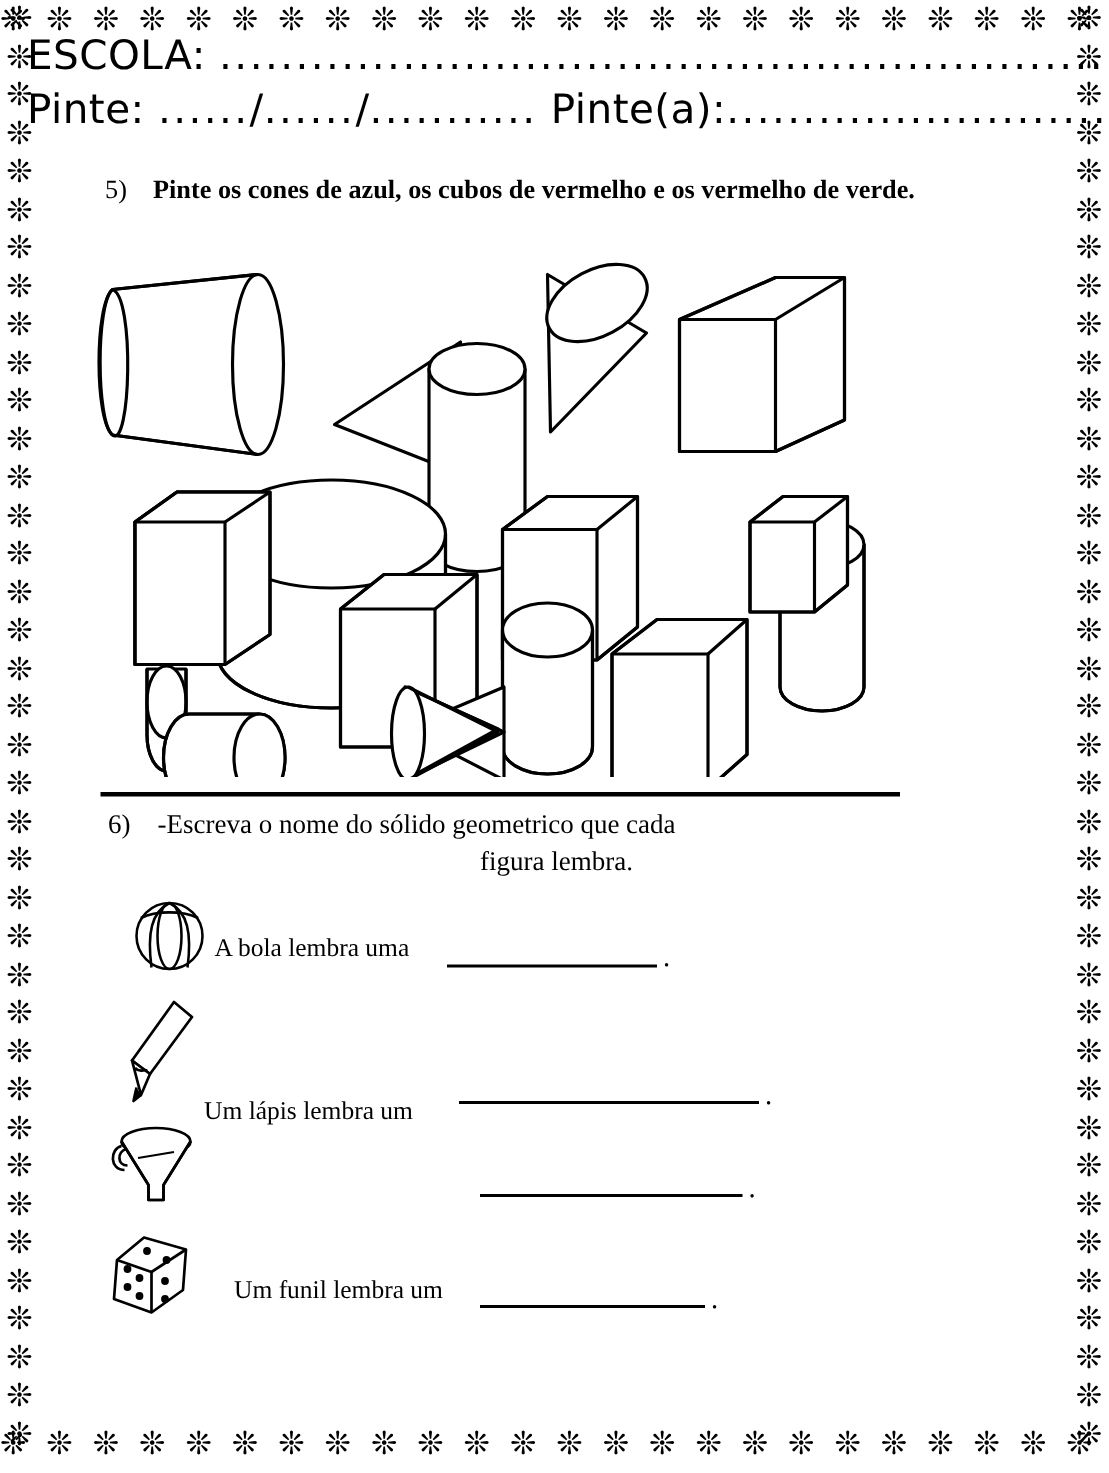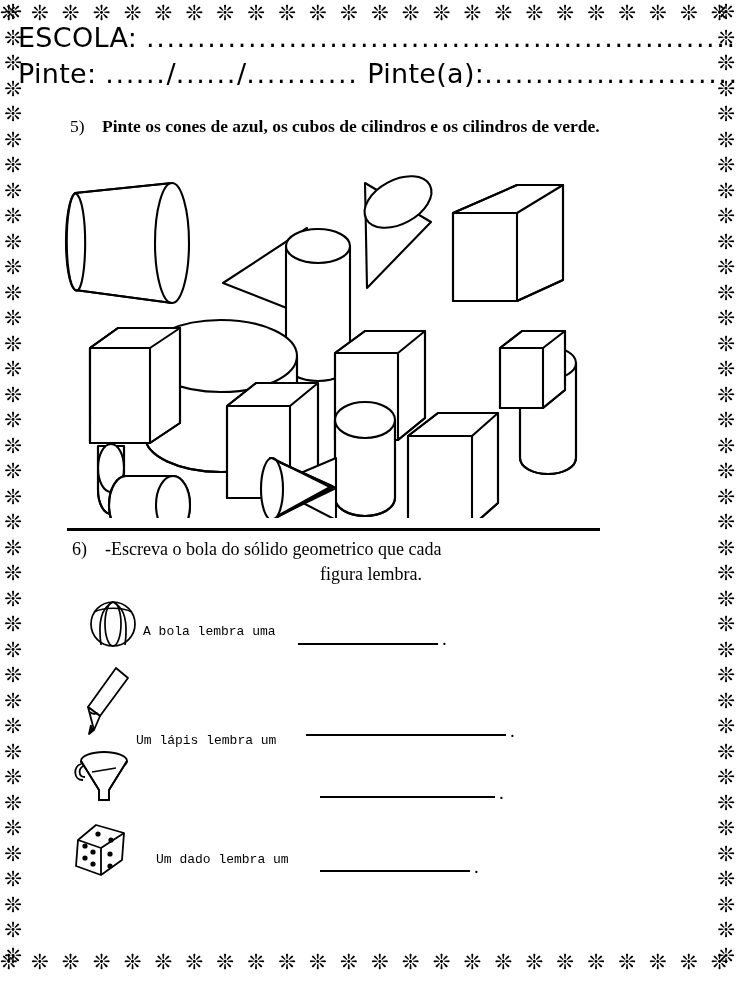--- a/index.html
+++ b/index.html
@@ -108,22 +108,22 @@
   
   .qrow{
     position:absolute;
     height:62px;
   }
   .q-icon{
     position:absolute;left:0;top:0;
   }
   .q-text{
     position:absolute;
-    font-family:Liberation Mono, monospace;
-    font-size:13px;
+    font-family:Liberation Serif, serif;
+    font-size:17px;
     white-space:nowrap;
     line-height:20px;
   }
   .q-blank{
     position:absolute;
     border-bottom:2px solid #000;
     height:0;
   }
   .q-dot{
     position:absolute;
@@ -153,21 +153,21 @@
     </div>
     <div class="hdr-line l2">
       <span>Pinte:</span>
       <span class="dots">......</span><span>/</span><span class="dots">......</span><span>/</span><span class="dots">...........</span>
       <span>Pinte(a):</span><span class="dots">.......................................</span>
     </div>
   </div>
 
   <div class="ex5-head">
     <span class="ex5-num">5)</span>
-    <span class="ex5-text">Pinte os cones de azul, os cubos de cilindros e os cilindros de verde.</span>
+    <span class="ex5-text">Pinte os cones de azul, os cubos de vermelho e os vermelho de verde.</span>
   </div>
 
   <div class="solids">
     <svg width="590" height="350" viewBox="0 0 590 350" fill="none" stroke="#000" stroke-width="2.1" stroke-linejoin="round">
 
       <g>
         <path d="M15,25 L112,15 M15,122 L112,135" fill="#fff"></path>
         <path d="M15,25 C3,35 3,112 15,122 C27,132 30,30 15,25 Z" fill="#fff"></path>
         <ellipse cx="112" cy="75" rx="17" ry="60" fill="#fff"></ellipse>
         <path d="M15,25 L112,15"></path>
@@ -278,21 +278,21 @@
       </g>
 
     </svg>
   </div>
 
   <div class="divider"></div>
 
   <div class="ex6-head">
     <span class="ex6-num">6)</span>
     <span class="ex6-text">
-      <span>-</span><span>Escreva o bola do sólido geometrico que cada</span>
+      <span>-</span><span>Escreva o nome do sólido geometrico que cada</span>
       <span class="l2">figura lembra.</span>
     </span>
   </div>
 
   <div class="qrow q1" style="width:430px;">
     <span class="q-icon">
       <svg width="52" height="48" viewBox="0 0 52 48" fill="none" stroke="#000" stroke-width="1.7">
         <circle cx="25" cy="24" r="22" fill="#fff"></circle>
         <ellipse cx="25" cy="24" rx="8" ry="22" fill="none"></ellipse>
         <path d="M25,2 C13,8 10,22 13,45" fill="none"></path>
@@ -343,18 +343,18 @@
         <circle cx="30" cy="16" r="2.6" fill="#000" stroke="none"></circle>
         <circle cx="43" cy="22" r="2.6" fill="#000" stroke="none"></circle>
         <circle cx="17" cy="28" r="2.6" fill="#000" stroke="none"></circle>
         <circle cx="17" cy="40" r="2.6" fill="#000" stroke="none"></circle>
         <circle cx="25" cy="34" r="2.6" fill="#000" stroke="none"></circle>
         <circle cx="25" cy="46" r="2.6" fill="#000" stroke="none"></circle>
         <circle cx="42" cy="36" r="2.6" fill="#000" stroke="none"></circle>
         <circle cx="42" cy="48" r="2.6" fill="#000" stroke="none"></circle>
       </svg>
     </span>
-    <span class="q-text" style="left:88px;top:32px;">Um dado lembra um</span>
+    <span class="q-text" style="left:88px;top:32px;">Um funil lembra um</span>
     <span class="q-blank" style="left:252px;top:52px;width:150px;"></span>
     <span class="q-dot" style="left:406px;top:38px;">.</span>
   </div>
 
 </div>
 
 </body></html>

